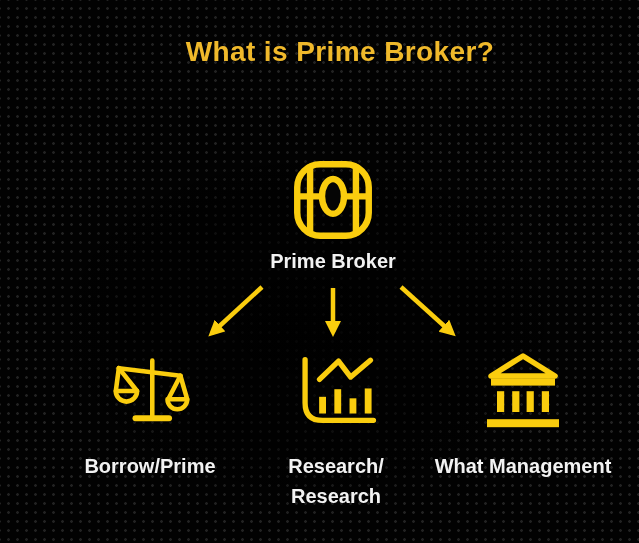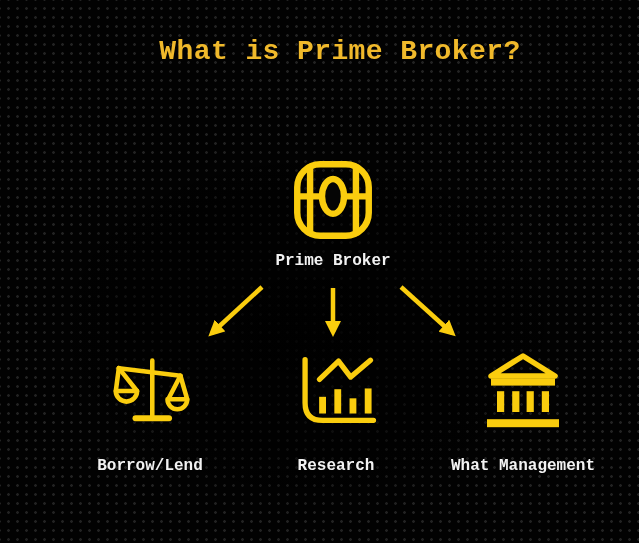--- a/index.html
+++ b/index.html
@@ -1,40 +1,40 @@
 <!DOCTYPE html>
 <html><head>
 <meta charset="utf-8">
 <style>
   html, body { margin: 0; padding: 0; background: #000; }
   #canvas {
     position: relative;
     width: 639px;
     height: 543px;
     overflow: hidden;
-    font-family: Liberation Mono, monospace;
+    font-family: Liberation Sans, sans-serif;
     background-color: #020202;
     background-image: radial-gradient(circle, #222222 1.1px, rgba(0,0,0,0) 1.6px);
     background-size: 9px 9px;
     background-position: 4px 4px;
   }
   .vignette {
     position: absolute; inset: 0;
     background: radial-gradient(ellipse 52% 42% at 48% 60%, rgba(0,0,0,0.88) 0%, rgba(0,0,0,0.55) 55%, rgba(0,0,0,0) 85%);
     pointer-events: none;
   }
   .abs { position: absolute; }
   .cx { transform: translateX(-50%); }
   .title {
     top: 36px; left: 340px;
     font-size: 28px; font-weight: 700; letter-spacing: 0.4px;
     color: #F0B92B; white-space: nowrap;
   }
   .node-label {
-    font-size: 16px; font-weight: 700; color: #F2F2F2;
+    font-size: 20px; font-weight: 700; color: #F2F2F2;
     text-align: center; white-space: nowrap; line-height: 30px;
   }
   .root-label { top: 246px; left: 333px; }
   .label-borrow { top: 451px; left: 150px; }
   .label-research { top: 451px; left: 336px; }
   .label-cash { top: 451px; left: 523px; }
   svg { display: block; overflow: visible; }
   .icon-chest { top: 156px; left: 333px; }
   .icon-scale { top: 352px; left: 150px; }
   .icon-chart { top: 353px; left: 337px; }
@@ -76,33 +76,34 @@
     <line x1="53" y1="6" x2="53" y2="79"></line>
     <line x1="31" y1="82" x2="75" y2="82" stroke-width="8"></line>
     <line x1="9" y1="16" x2="90" y2="26"></line>
     <line x1="9" y1="16" x2="5" y2="46"></line>
     <line x1="9" y1="16" x2="33" y2="46"></line>
     <path d="M5 46 A14 14 0 0 0 33 46 Z"></path>
     <line x1="90" y1="26" x2="74" y2="57"></line>
     <line x1="90" y1="26" x2="99" y2="57"></line>
     <path d="M73 57 A13 13 0 0 0 99 57 Z"></path>
   </svg>
-  <div class="abs cx node-label label-borrow">Borrow/Lend</div>
+  <div class="abs cx node-label label-borrow">Borrow/Prime</div>
 
   <svg class="abs cx icon-chart" width="76" height="80" viewBox="0 0 100 100" fill="none" stroke="#FACD0E" stroke-width="7" stroke-linecap="round" stroke-linejoin="round">
     <path d="M8 6 L8 63 Q8 86 31 86 L98 86"></path>
     <g stroke-width="9" stroke-linecap="butt">
       <line x1="31" y1="55" x2="31" y2="77"></line>
       <line x1="51" y1="45" x2="51" y2="77"></line>
       <line x1="71" y1="57" x2="71" y2="77"></line>
       <line x1="91" y1="44" x2="91" y2="77"></line>
     </g>
     <path d="M27 32 L52 8 L68 29 L94 7"></path>
   </svg>
   <div class="abs cx node-label label-research">
+    <div>Research/</div>
     <div>Research</div>
   </div>
 
   <svg class="abs cx icon-bank" width="80" height="80" viewBox="0 0 100 100" fill="none" stroke="#FACD0E" stroke-width="7" stroke-linejoin="round">
     <path d="M10 30 L50 5 L90 30 Z"></path>
     <rect x="10" y="33" width="80" height="9" fill="#FACD0E" stroke="none"></rect>
     <g stroke-width="9" stroke-linecap="butt">
       <line x1="22" y1="49" x2="22" y2="75"></line>
       <line x1="41" y1="49" x2="41" y2="75"></line>
       <line x1="59" y1="49" x2="59" y2="75"></line>

